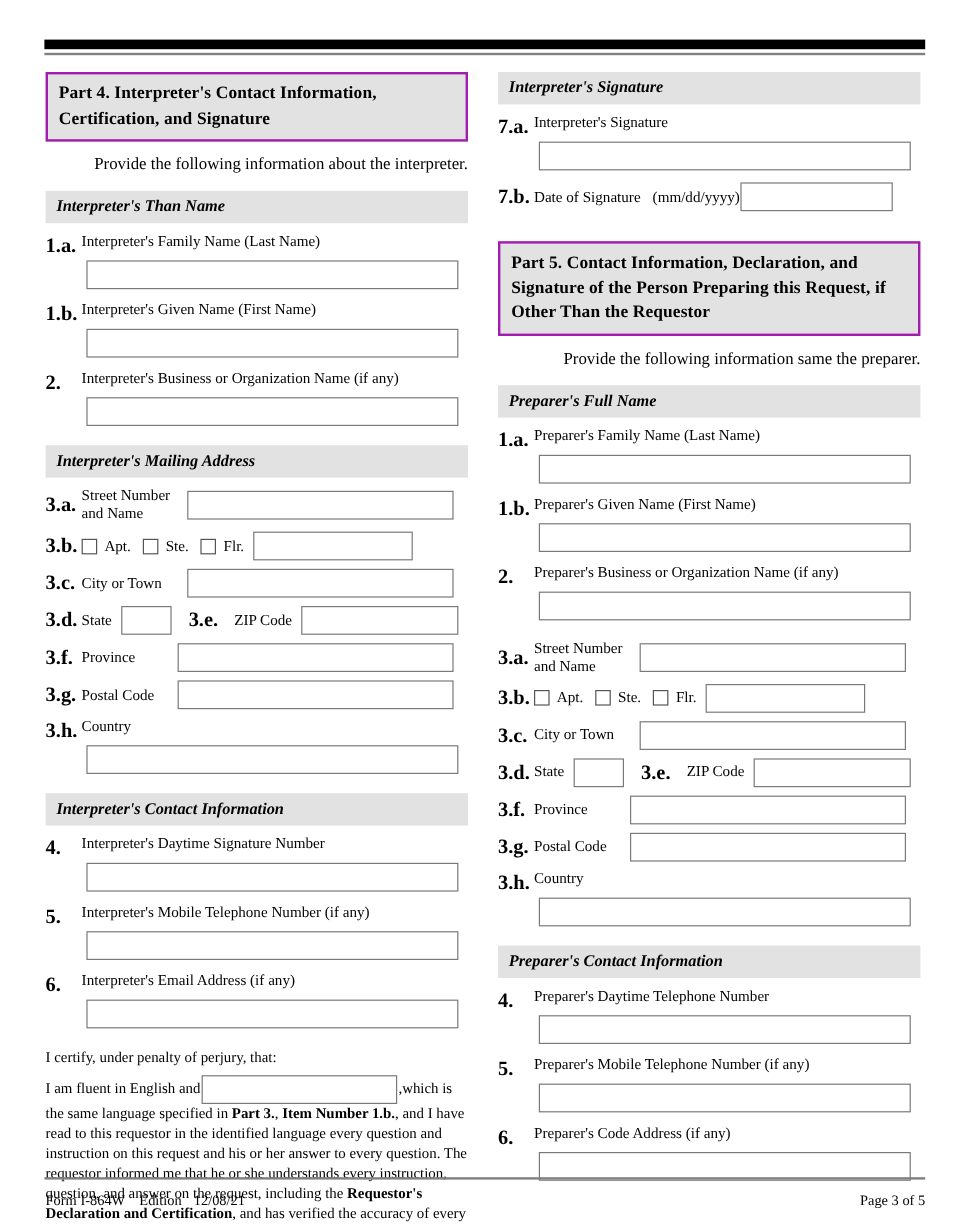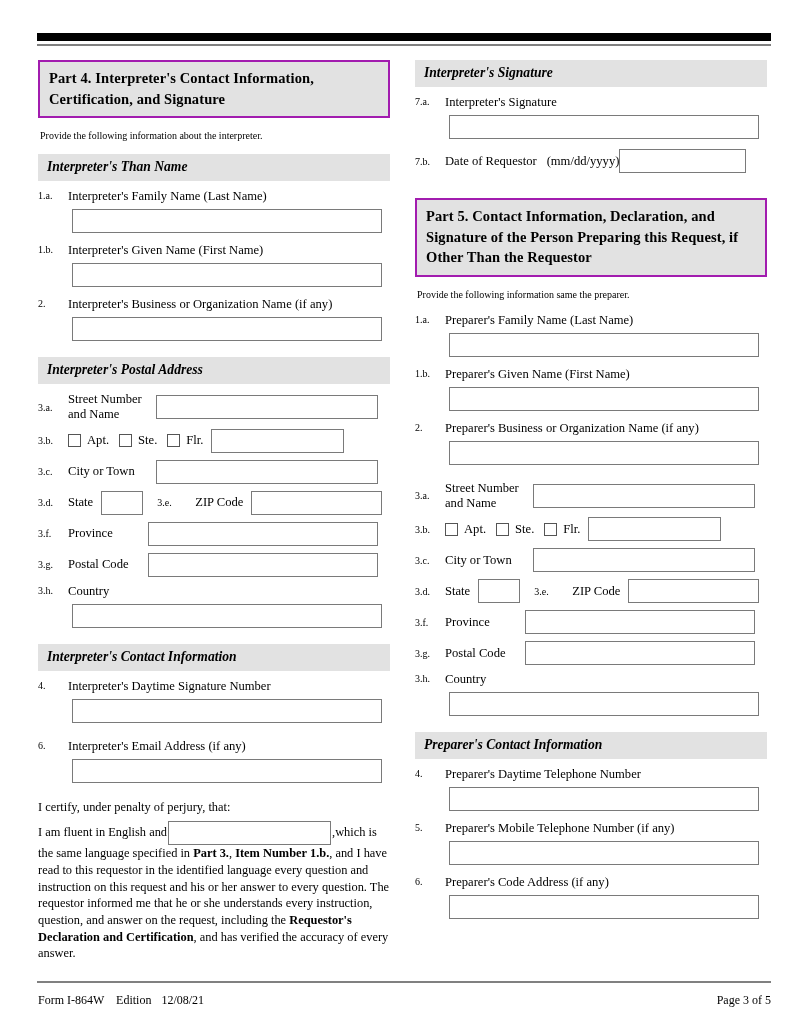--- a/index.html
+++ b/index.html
@@ -57,45 +57,46 @@
   }
   .part-box .part-title {
     font-weight: bold;
     font-size: 14.5px;
     line-height: 1.42;
     letter-spacing: 0.1px;
   }
 
   
   .intro {
-    font-size: 10px;
+    font-size: 14px;
     line-height: 1.3;
     margin: 0 0 12px 2px;
+    text-align: right;
   }
 
   
   .sec-bar {
     background: #e2e2e2;
     padding: 5px 9px 6px 9px;
     box-sizing: border-box;
     font-weight: bold;
     font-style: italic;
     font-size: 13.6px;
     margin-bottom: 8px;
   }
 
   
   .row {
     position: relative;
     margin-bottom: 4px;
   }
   .num {
     display: inline-block;
-    font-weight: normal;
-    font-size: 10px;
+    font-weight: bold;
+    font-size: 17px;
     width: 30px;
     vertical-align: top;
     padding-top: 1px;
   }
   .lbl {
     font-size: 12.6px;
     line-height: 1.22;
     vertical-align: top;
   }
 
@@ -201,21 +202,21 @@
       <div class="box box-wide"></div>
     </div>
     <div class="spacer-sm"></div>
 
     <div class="row">
       <span class="num">2.</span><span class="lbl">Interpreter's Business or Organization Name (if any)</span>
       <div class="box box-wide"></div>
     </div>
     <div class="spacer-md"></div>
 
-    <div class="sec-bar">Interpreter's Postal Address</div>
+    <div class="sec-bar">Interpreter's Mailing Address</div>
 
     <div class="inline-row">
       <span class="num">3.a.</span>
       <span class="twoline">
         <span>Street Number</span><br>
         <span>and Name</span>
       </span>
       <div class="box" style="width:222px;"></div>
     </div>
 
@@ -264,20 +265,24 @@
     <div class="spacer-md"></div>
 
     <div class="sec-bar">Interpreter's Contact Information</div>
 
     <div class="row">
       <span class="num">4.</span><span class="lbl">Interpreter's Daytime Signature Number</span>
       <div class="box box-wide"></div>
     </div>
     <div class="spacer-sm"></div>
 
+    <div class="row">
+      <span class="num">5.</span><span class="lbl">Interpreter's Mobile Telephone Number (if any)</span>
+      <div class="box box-wide"></div>
+    </div>
     <div class="spacer-sm"></div>
 
     <div class="row">
       <span class="num">6.</span><span class="lbl">Interpreter's Email Address (if any)</span>
       <div class="box box-wide"></div>
     </div>
     <div class="spacer-md"></div>
 
 
     <p class="cert-p">I certify, under penalty of perjury, that:</p>
@@ -291,32 +296,33 @@
     <div class="sec-bar">Interpreter's Signature</div>
 
     <div class="row">
       <span class="num">7.a.</span><span class="lbl">Interpreter's Signature</span>
       <div class="box box-wide"></div>
     </div>
     <div class="spacer-sm"></div>
 
     <div class="inline-row">
       <span class="num">7.b.</span>
-      <span class="txt" style="margin-right:10px;">Date of Requestor</span>
+      <span class="txt" style="margin-right:10px;">Date of Signature</span>
       <span class="txt">(mm/dd/yyyy)</span>
       <div class="box" style="width:127px;"></div>
     </div>
     <div class="spacer-lg"></div>
 
     <div class="part-box">
       <div class="part-title">Part 5.  Contact Information, Declaration, and Signature of the Person Preparing this Request, if Other Than the Requestor</div>
     </div>
 
     <div class="intro">Provide the following information same the preparer.</div>
 
+    <div class="sec-bar">Preparer's Full Name</div>
 
     <div class="row">
       <span class="num">1.a.</span><span class="lbl">Preparer's Family Name (Last Name)</span>
       <div class="box box-wide"></div>
     </div>
     <div class="spacer-sm"></div>
 
     <div class="row">
       <span class="num">1.b.</span><span class="lbl">Preparer's Given Name (First Name)</span>
       <div class="box box-wide"></div>

